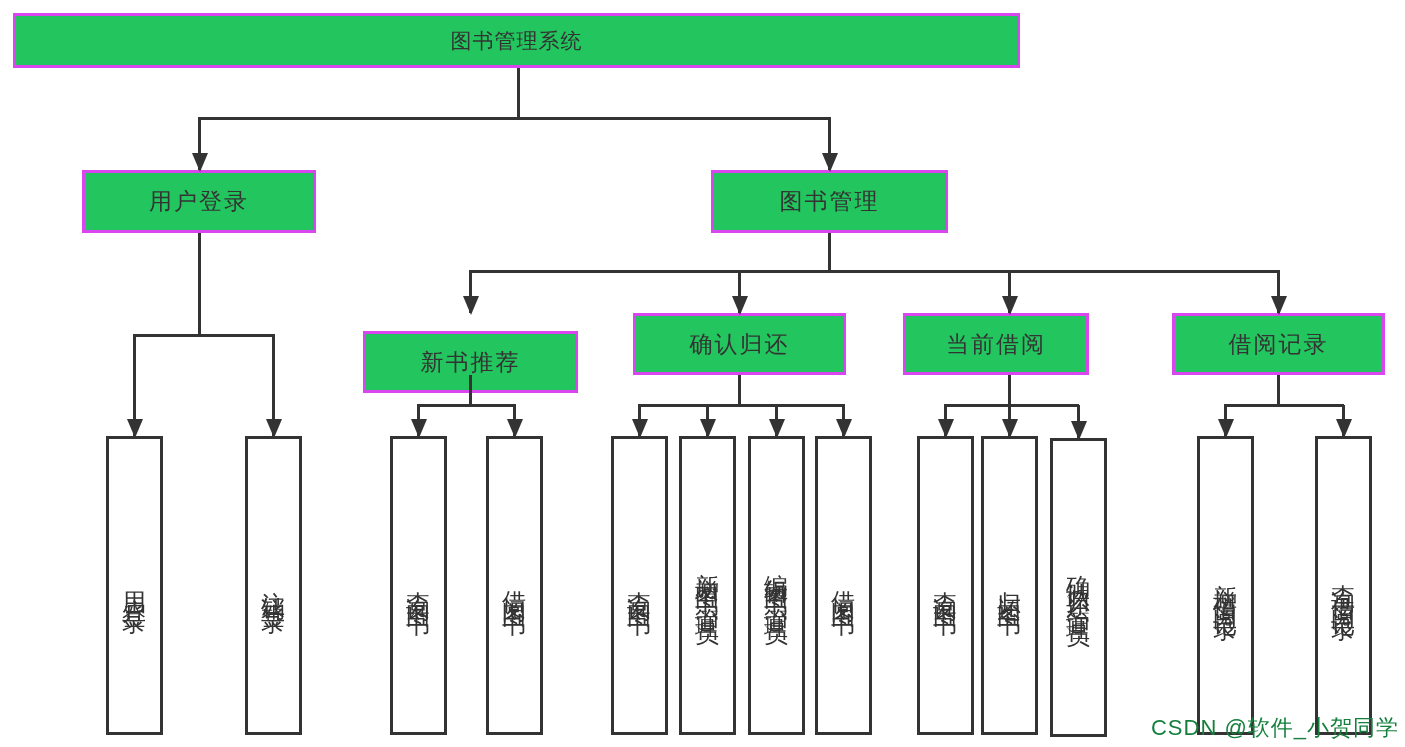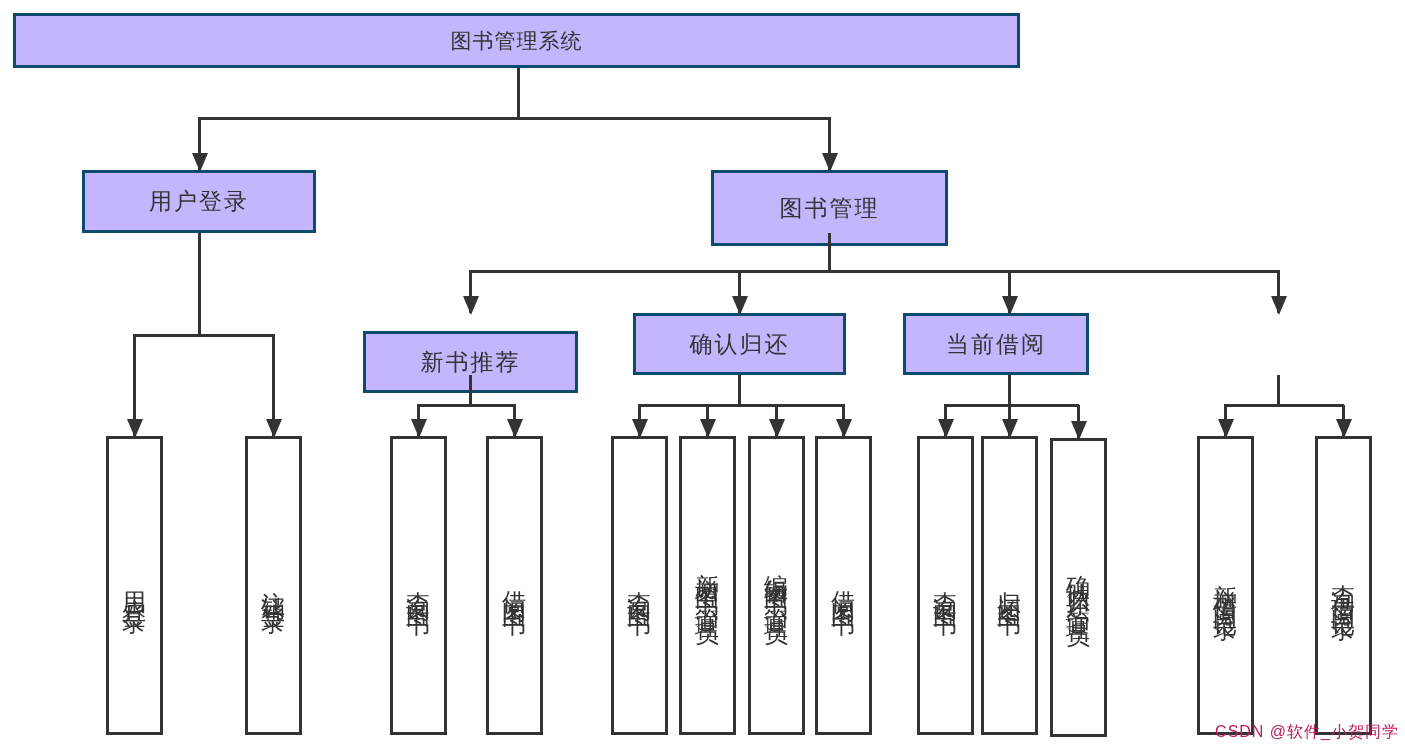--- a/index.html
+++ b/index.html
@@ -10,22 +10,22 @@
     font-family: "Liberation Sans", sans-serif;
   }
   .canvas {
     position: relative;
     width: 1405px; height: 747px;
     background: #ffffff;
   }
   
   .node {
     position: absolute;
-    border: 3px solid #0c4a6e;
-    background: #c4b5fd;
+    border: 3px solid #d946ef;
+    background: #22c55e;
     display: flex; align-items: center; justify-content: center;
     color: #333333;
     box-sizing: border-box;
   }
   .node.root  { font-size: 21px; letter-spacing: 1px; }
   .node.lvl   { font-size: 23px; letter-spacing: 2px; }
   .leaf {
     position: absolute;
     width: 57px; height: 299px;
     border: 3px solid #333333;
@@ -59,51 +59,54 @@
     bottom: -2px; left: 50%;
     transform: translateX(-50%);
     width: 0; height: 0;
     border-left: 8px solid transparent;
     border-right: 8px solid transparent;
     border-top: 19px solid #333333;
   }
   .watermark {
     position: absolute;
     right: 6px; bottom: 4px;
-    font-size: 16px;
-    color: #be185d;
+    font-size: 22px;
+    color: #15803d;
     letter-spacing: 1px;
     z-index: 5;
     white-space: nowrap;
   }
 </style>
 </head>
 <body>
 
 <div class="canvas">
 
   <div class="node root" style="left:13px; top:13px; width:1007px; height:55px;">
     <span>图书管理系统</span>
   </div>
 
   <div class="node lvl" style="left:82px; top:170px; width:234px; height:63px;">
     <span>用户登录</span>
   </div>
-  <div class="node lvl" style="left:711px; top:170px; width:237px; height:76px;">
+  <div class="node lvl" style="left:711px; top:170px; width:237px; height:63px;">
     <span>图书管理</span>
   </div>
 
   <div class="node lvl" style="left:363px; top:331px; width:215px; height:62px;">
     <span>新书推荐</span>
   </div>
   <div class="node lvl" style="left:633px; top:313px; width:213px; height:62px;">
     <span>确认归还</span>
   </div>
   <div class="node lvl" style="left:903px; top:313px; width:186px; height:62px;">
     <span>当前借阅</span>
+  </div>
+  <div class="node lvl" style="left:1172px; top:313px; width:213px; height:62px;">
+    <span>借阅记录</span>
   </div>
 
   <div class="leaf" style="left:106px; top:436px;">
     <span>用户登录</span>
   </div>
   <div class="leaf" style="left:245px; top:436px;">
     <span>注销登录</span>
   </div>
 
   <div class="leaf" style="left:390px; top:436px;">

